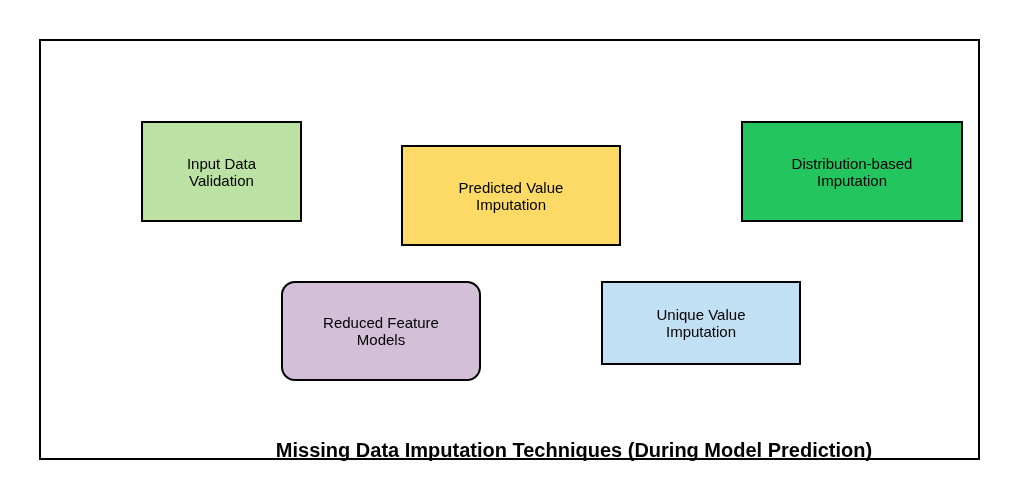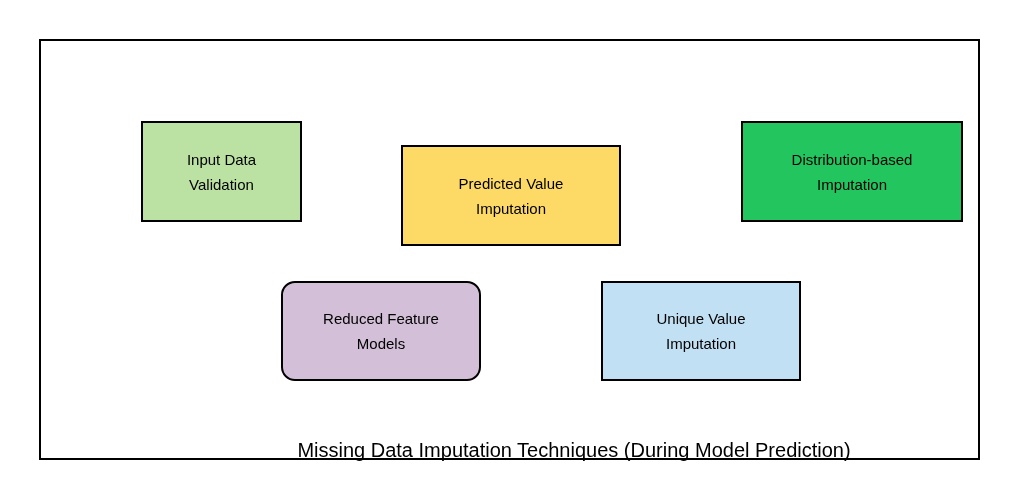--- a/index.html
+++ b/index.html
@@ -27,37 +27,37 @@
   }
   .node {
     position: absolute;
     border: 2px solid #000000;
     box-sizing: border-box;
     display: flex;
     align-items: center;
     justify-content: center;
     text-align: center;
     font-size: 15px;
-    line-height: 25px;
+    line-height: 17px;
     color: #000000;
     white-space: pre-line;
     padding: 4px 10px;
   }
   #node-0 { left: 100px; top: 80px;  width: 161px; height: 101px; }
   #node-1 { left: 360px; top: 80px;  width: 220px; height: 101px; margin-top: 24px; }
   #node-2 { left: 700px; top: 80px;  width: 222px; height: 101px; }
   #node-3 { left: 240px; top: 240px; width: 200px; height: 100px; }
-  #node-4 { left: 560px; top: 240px; width: 200px; height: 100px; }
+  #node-4 { left: 560px; top: 240px; width: 200px; height: 84px; }
   .diagram-title {
     position: absolute;
     left: 533px;
     top: 398px;
     transform: translateX(-50%);
     font-size: 20px;
-    font-weight: normal;
+    font-weight: bold;
     color: #000000;
     white-space: nowrap;
   }
 </style>
 </head>
 <body>
 
 <div class="canvas">
   <div class="frame">
 

